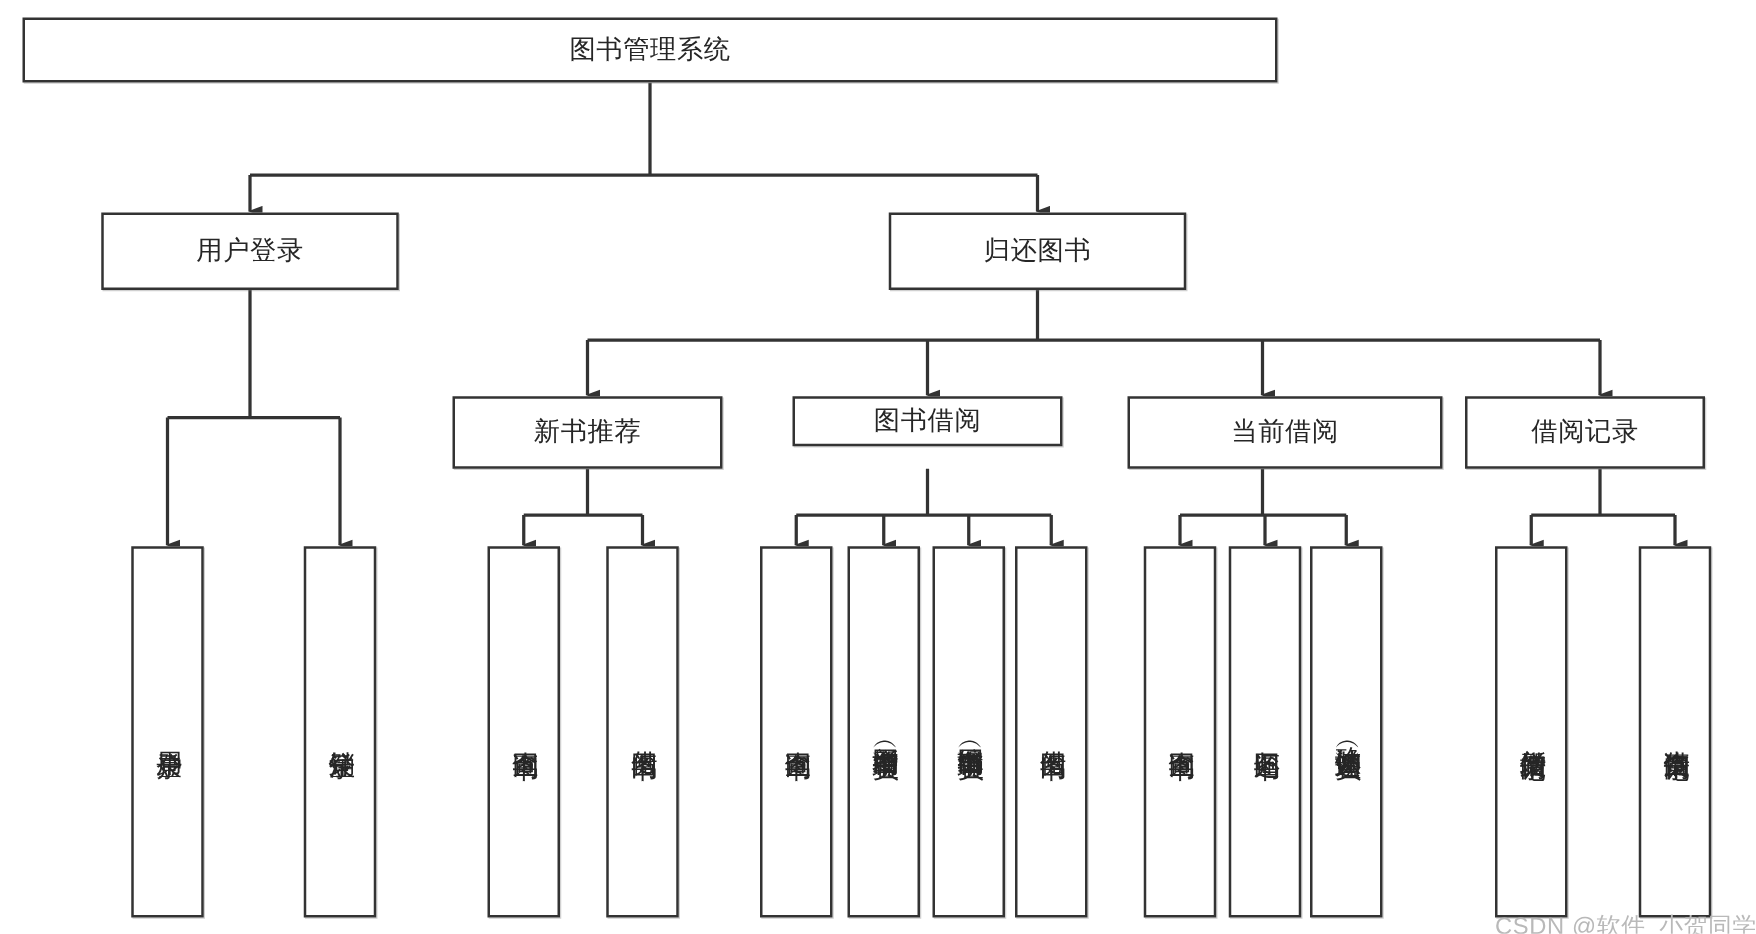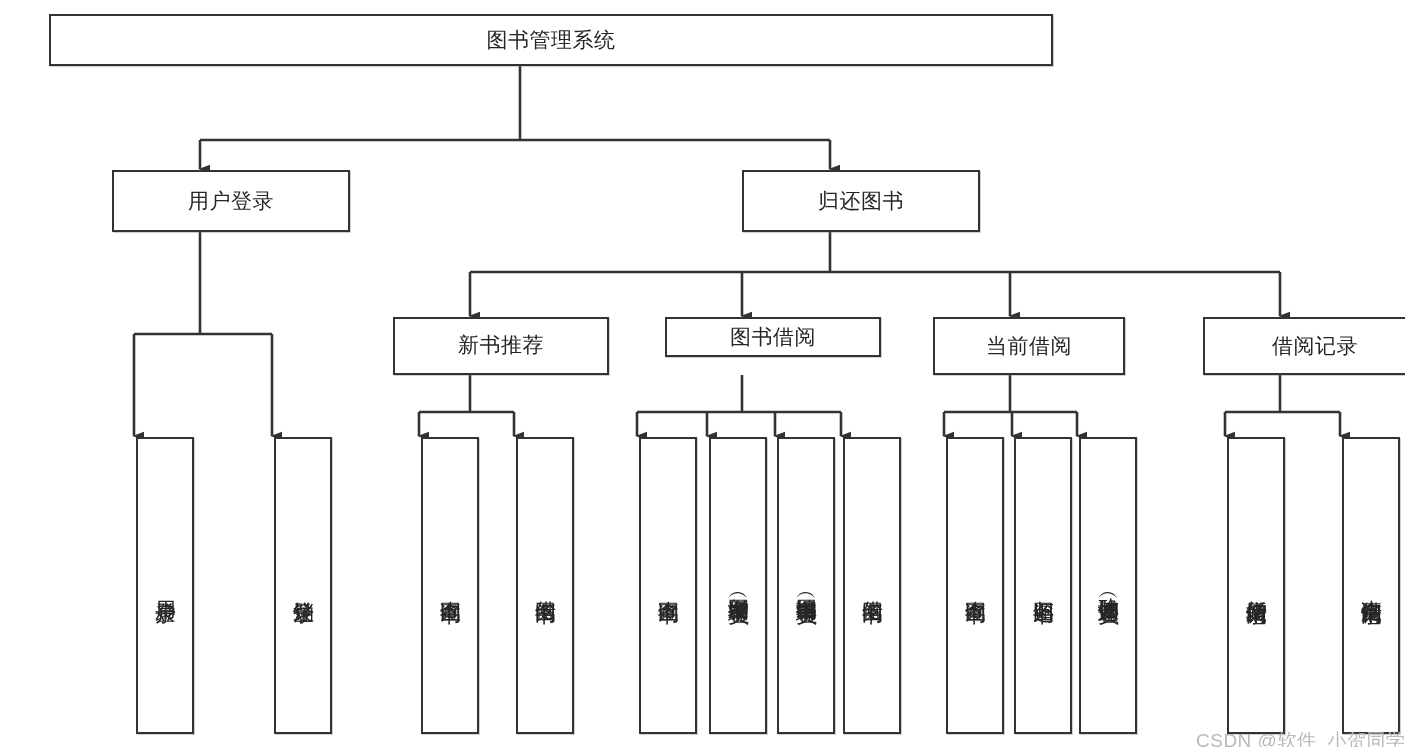--- a/index.html
+++ b/index.html
@@ -22,21 +22,20 @@
   }
   .node-box {
     position: absolute;
     box-sizing: border-box;
     background: #ffffff;
     border: 2.5px solid #333333;
     box-shadow: 1px 1px 0 rgba(120,120,120,0.35);
     display: flex;
     align-items: center;
     justify-content: center;
-    margin-left: 31px;
   }
   .node-label-h {
     color: #262626;
     font-size: 21px;
     line-height: 1.2;
     letter-spacing: 0.5px;
     white-space: nowrap;
     text-align: center;
   }
   .node-label-v {
@@ -117,30 +116,30 @@
   <div id="node-layer">
       <div class="node-box" style="left: 18px; top: 14px; width: 1004px; height: 52px;">
         <span class="node-label-h">图书管理系统</span>
       </div>
       <div class="node-box" style="left: 81px; top: 170px; width: 238px; height: 62px;">
         <span class="node-label-h">用户登录</span>
       </div>
       <div class="node-box" style="left: 711px; top: 170px; width: 238px; height: 62px;">
         <span class="node-label-h">归还图书</span>
       </div>
-      <div class="node-box" style="left: 362px; top: 317px; width: 216px; height: 58px; font-family: Liberation Serif, serif;">
+      <div class="node-box" style="left: 362px; top: 317px; width: 216px; height: 58px;">
         <span class="node-label-h">新书推荐</span>
       </div>
       <div class="node-box" style="left: 634px; top: 317px; width: 216px; height: 40px;">
         <span class="node-label-h">图书借阅</span>
       </div>
-      <div class="node-box" style="left: 902px; top: 317px; width: 192px; height: 58px;">
+      <div class="node-box" style="left: 902px; top: 317px; width: 252px; height: 58px;">
         <span class="node-label-h">当前借阅</span>
       </div>
-      <div class="node-box" style="left: 1172px; top: 317px; width: 224px; height: 58px;">
+      <div class="node-box" style="left: 1172px; top: 317px; width: 192px; height: 58px;">
         <span class="node-label-h">借阅记录</span>
       </div>
       <div class="node-box leaf-box" style="left: 105px; top: 437px; width: 58px; height: 297px;">
         <span class="node-label-v">用户登录</span>
       </div>
       <div class="node-box leaf-box" style="left: 243px; top: 437px; width: 58px; height: 297px;">
         <span class="node-label-v">注销登录</span>
       </div>
       <div class="node-box leaf-box" style="left: 390px; top: 437px; width: 58px; height: 297px;">
         <span class="node-label-v">查询图书</span>

